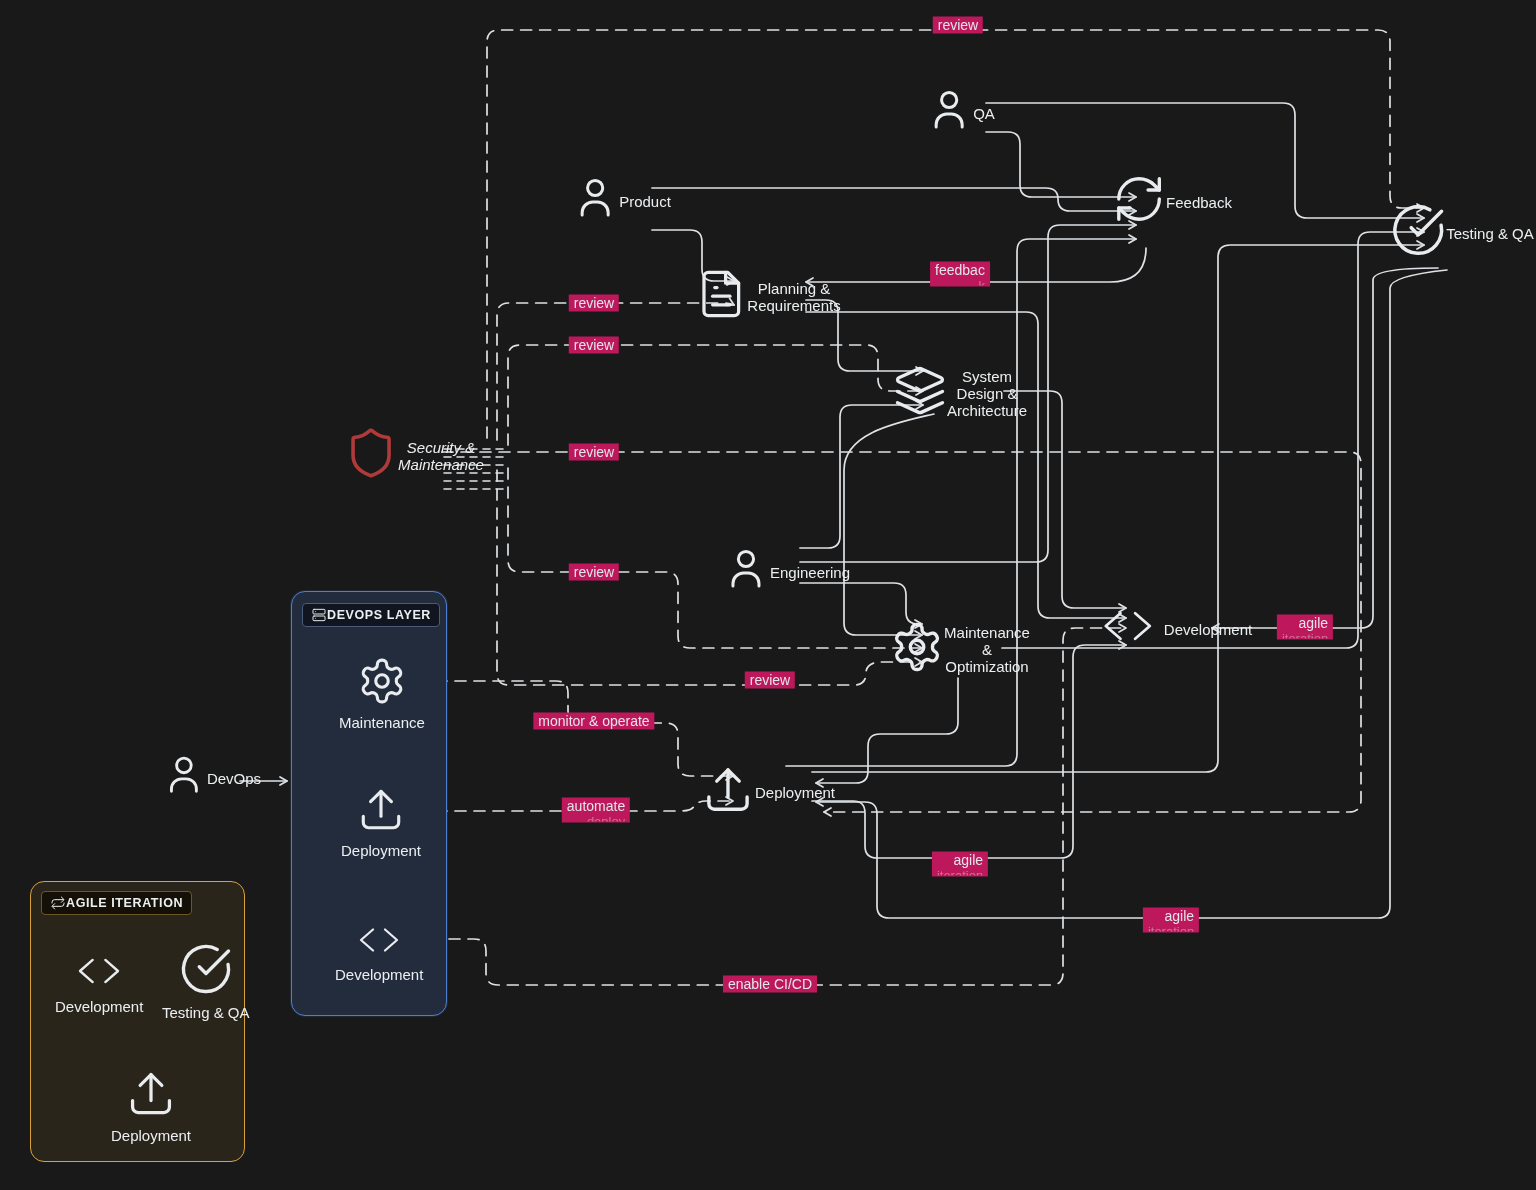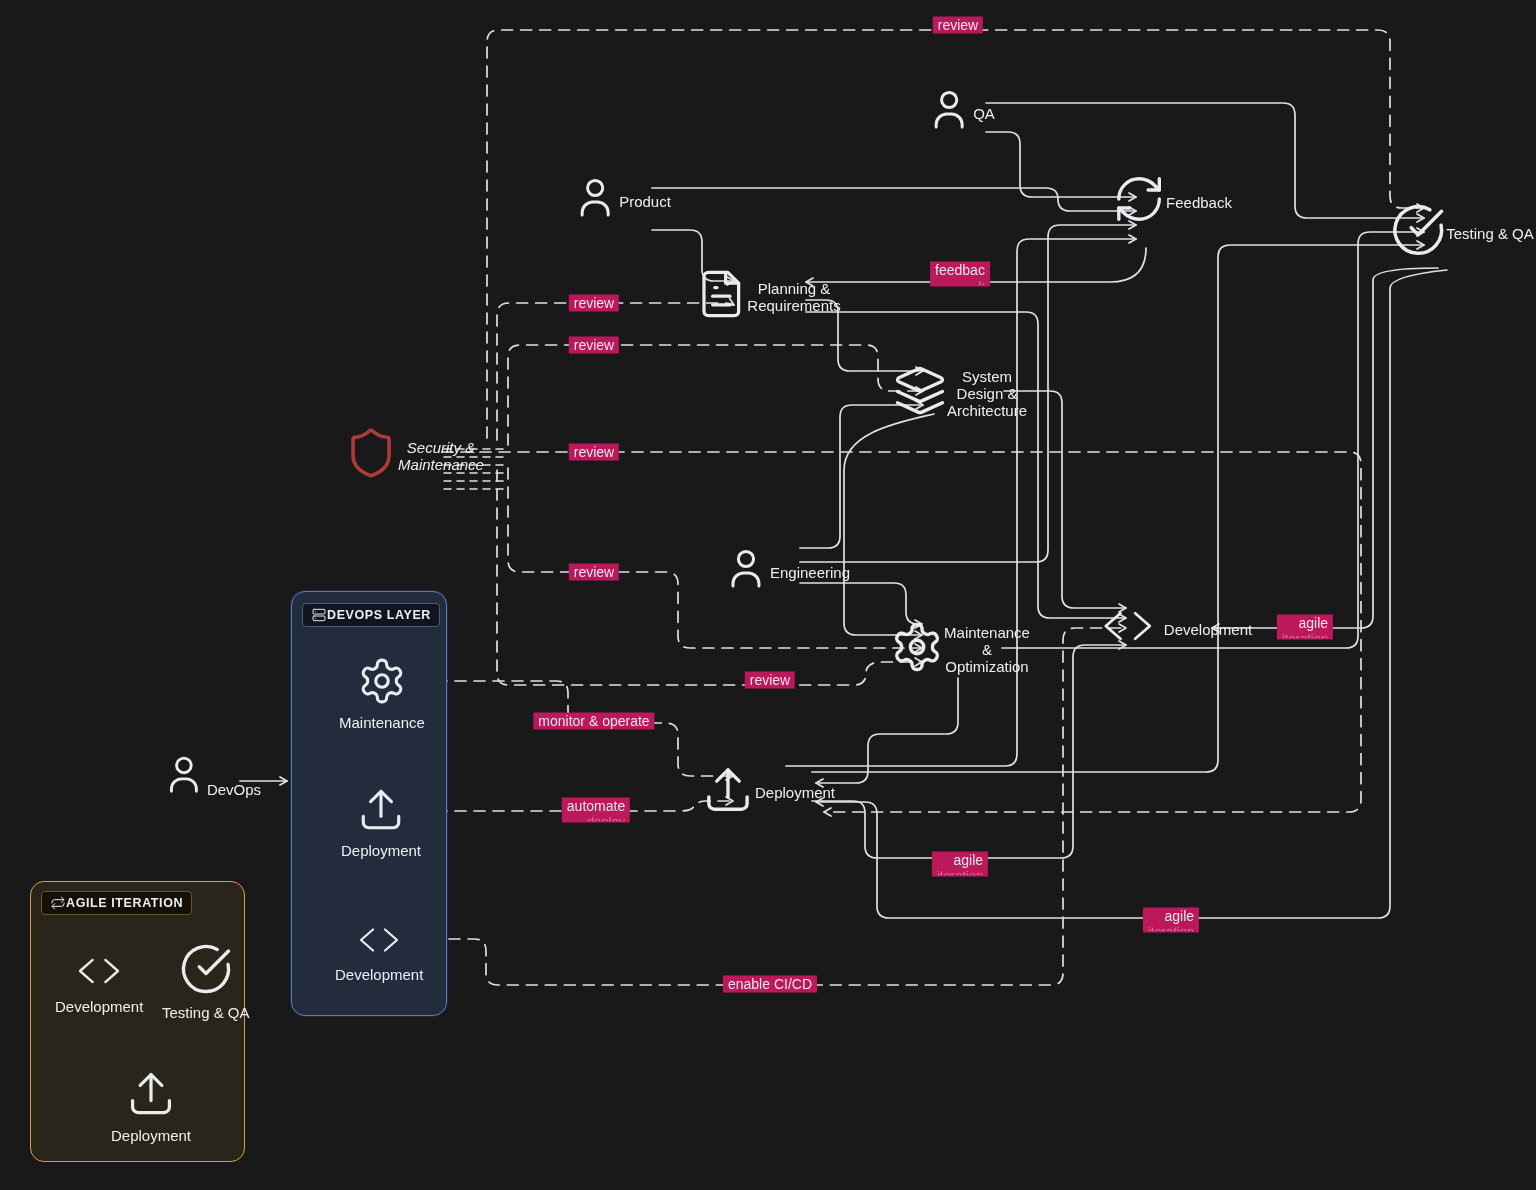--- a/index.html
+++ b/index.html
@@ -283,21 +283,21 @@
     <svg class="ic" width="54" height="54" viewBox="0 0 24 24">
       <g class="stroke-ic">
         <path d="M3.5 15.5v3a2.5 2.5 0 0 0 2.5 2.5h12a2.5 2.5 0 0 0 2.5-2.5v-3"></path>
         <path d="m7 8.5 5-5 5 5"></path>
           <path d="M12 3.5v12"></path>
       </g>
     </svg>
     <div class="lbl">Deployment</div>
   </div>
 
-  <div class="node" style="left:211px;top:752px;align-items:flex-end;">
+  <div class="node" style="left:211px;top:752px;">
     <svg class="ic" width="46" height="46" viewBox="0 0 24 24">
       <g class="stroke-ic">
           <circle cx="12" cy="7" r="3.8"></circle>
           <path d="M5.5 20.5v-1.2a5.3 5.3 0 0 1 5.3-5.3h2.4a5.3 5.3 0 0 1 5.3 5.3v1.2"></path>
         </g>
     </svg>
     <div class="lbl">DevOps</div>
   </div>
 
   <div class="elabel" style="left:958px;top:25px;">review</div>

